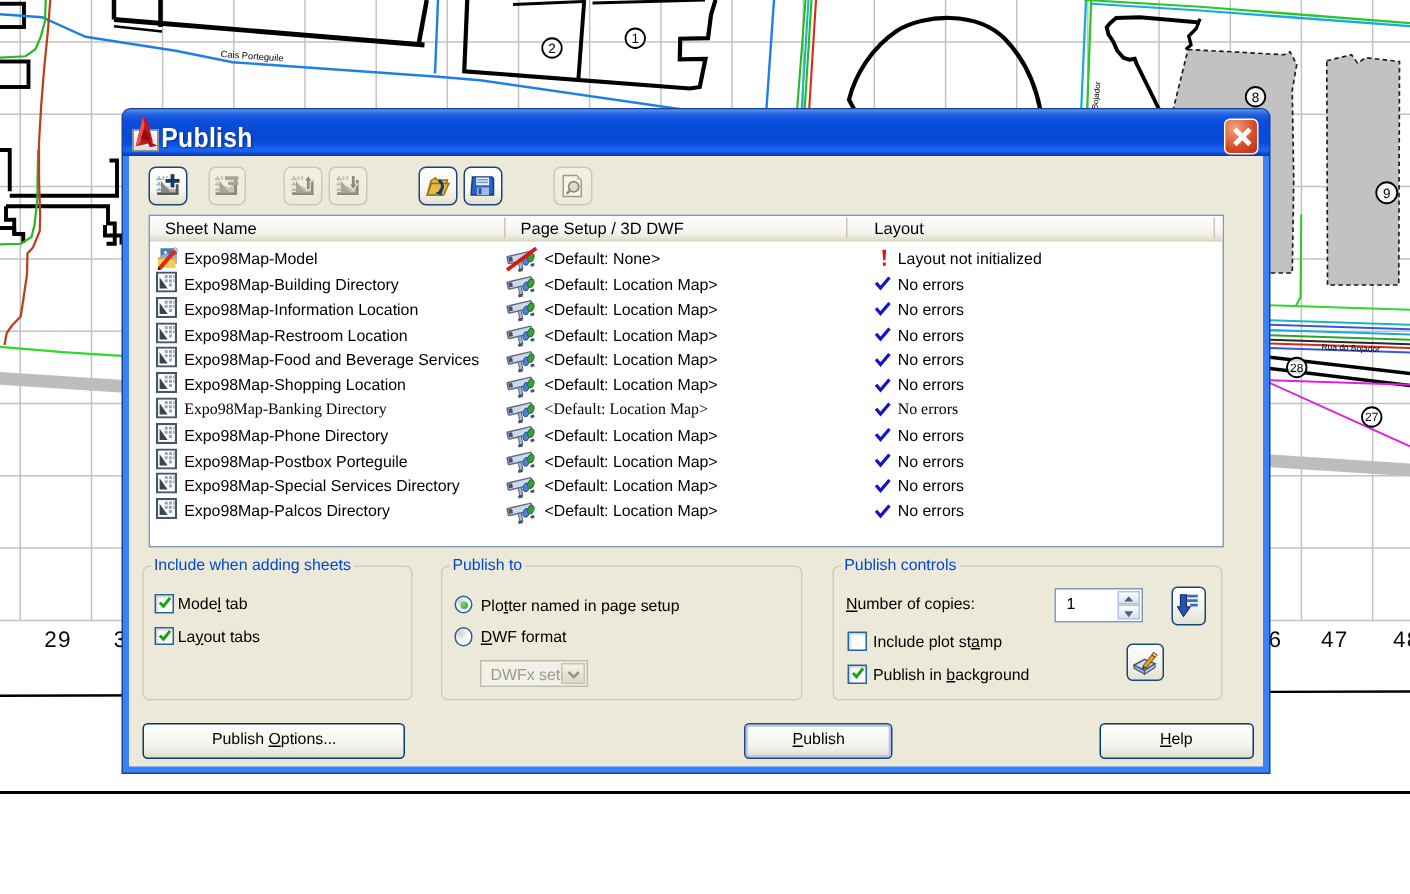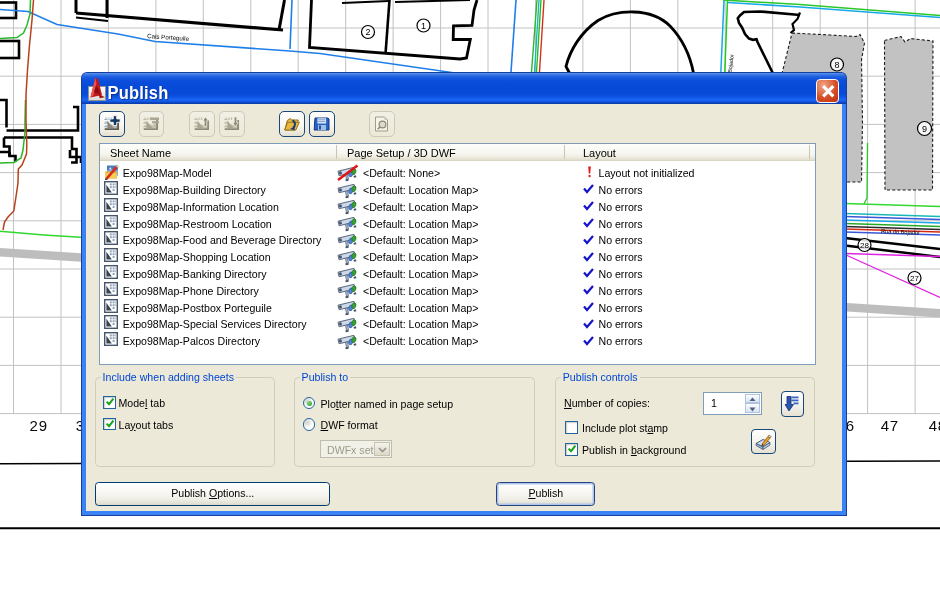--- a/index.html
+++ b/index.html
@@ -435,21 +435,21 @@
                   <rect x="5.8" y="2.4" width="2" height="2"></rect>
                   <rect x="8.6" y="2.4" width="2" height="2"></rect>
                   <rect x="11.4" y="2.4" width="0.9" height="2"></rect>
                   <rect x="5.8" y="5.2" width="2" height="2"></rect>
                   <rect x="8.6" y="5.2" width="2" height="2"></rect>
                   <rect x="11.4" y="5.2" width="0.9" height="2"></rect>
                   <rect x="8.6" y="8" width="2" height="2"></rect>
                 </g>
                 <path d="M2.4,11.4 L2.4,3.8 L7.8,11.4 Z" fill="#38444f"></path>
               </svg></span>
-            <span class="nm">Expo98Map-Food and Beverage Directory</span>
+            <span class="nm">Expo98Map-Food and Beverage Services</span>
             <span style="position:absolute;left:237.5px;top:0px;"><svg width="22" height="18" viewBox="0 0 22 18">
                 <g transform="rotate(-13 10.5 8.5)">
                   <rect x="1.5" y="5" width="16.5" height="4.8" rx="0.8" fill="#cdd9e8" stroke="#5c6c84" stroke-width="1"></rect>
                   <rect x="2.2" y="5.8" width="2.6" height="3" fill="#46546a"></rect>
                   <rect x="8" y="9.8" width="2.1" height="5.4" fill="#aab8cc" stroke="#5c6c84" stroke-width="0.7"></rect>
                   <rect x="6.8" y="14.8" width="3" height="1.9" fill="#46546a"></rect>
                   <rect x="15.6" y="13.2" width="2.5" height="1.9" fill="#46546a"></rect>
                   <ellipse cx="13.4" cy="10.6" rx="2" ry="3" fill="#4d82d6" stroke="#2c4c88" stroke-width="0.6" transform="rotate(30 13.4 10.6)"></ellipse>
                   <ellipse cx="16.9" cy="9.2" rx="2" ry="3" fill="#38a038" stroke="#1c6c1c" stroke-width="0.6" transform="rotate(30 16.9 9.2)"></ellipse>
                 </g>
@@ -485,21 +485,21 @@
                   <ellipse cx="13.4" cy="10.6" rx="2" ry="3" fill="#4d82d6" stroke="#2c4c88" stroke-width="0.6" transform="rotate(30 13.4 10.6)"></ellipse>
                   <ellipse cx="16.9" cy="9.2" rx="2" ry="3" fill="#38a038" stroke="#1c6c1c" stroke-width="0.6" transform="rotate(30 16.9 9.2)"></ellipse>
                 </g>
               </svg></span>
             <span class="ps">&lt;Default: Location Map&gt;</span>
             <span style="position:absolute;left:483.5px;top:3.8px;"><svg width="11" height="10" viewBox="0 0 11 10">
                 <path d="M1,4.5 L4,8 L10,1" fill="none" stroke="#1414cc" stroke-width="2.2"></path>
               </svg></span>
             <span class="st">No errors</span>
           </div>
-<div class="lrow" style="top:120.9px;">
+<div class="lrow" style="top:120.9px;font-family:Liberation Serif, serif;">
             <span style="position:absolute;left:4.9px;top:0.5px;"><svg width="14" height="14" viewBox="0 0 14 14">
                 <rect x="0.7" y="0.7" width="12.6" height="12.6" fill="#fff" stroke="#46566a" stroke-width="1.4"></rect>
                 <g fill="#93a5b9">
                   <rect x="5.8" y="2.4" width="2" height="2"></rect>
                   <rect x="8.6" y="2.4" width="2" height="2"></rect>
                   <rect x="11.4" y="2.4" width="0.9" height="2"></rect>
                   <rect x="5.8" y="5.2" width="2" height="2"></rect>
                   <rect x="8.6" y="5.2" width="2" height="2"></rect>
                   <rect x="11.4" y="5.2" width="0.9" height="2"></rect>
                   <rect x="8.6" y="8" width="2" height="2"></rect>
@@ -726,15 +726,16 @@
     <path d="M1,10 L8,6 L15,9 L8,13.5 Z" fill="#cfe0f2" stroke="#4a5a74" stroke-width="1"></path>
     <path d="M1,10 L1,12 L8,16 L8,13.5 Z" fill="#9cb4d0" stroke="#4a5a74" stroke-width="0.8"></path>
     <path d="M8,16 L8,13.5 L15,9 L15,11.5 Z" fill="#b4c8e0" stroke="#4a5a74" stroke-width="0.8"></path>
     <path d="M7,10.5 L13,3 L15,4.5 L9,12 Z" fill="#f0a028" stroke="#7c5010" stroke-width="0.7"></path>
     <path d="M13,3 L14,1.5 L16.3,3.2 L15,4.5 Z" fill="#e8e8e8" stroke="#7c5010" stroke-width="0.7"></path>
     <path d="M7,10.5 L9,12 L6.2,12.6 Z" fill="#303030"></path>
   </svg>
 </div>
 
   </div>
-  <div class="btn" style="left:13.3px;top:409px;width:235px;">Publish <u>O</u>ptions...</div>
+  <div class="btn" style="left:13.3px;top:409px;width:175px;">Publish <u>O</u>ptions...</div>
   <div class="btn" style="left:414.3px;top:409px;width:99px;border:1.6px solid #26437c;box-shadow:inset 0 0 0 1.5px #aec4ee;"><u>P</u>ublish</div>
+  <div class="btn" style="left:650.7px;top:409px;width:103.1px;"><u>H</u>elp</div>
 </div>
 </div>
 </body></html>

